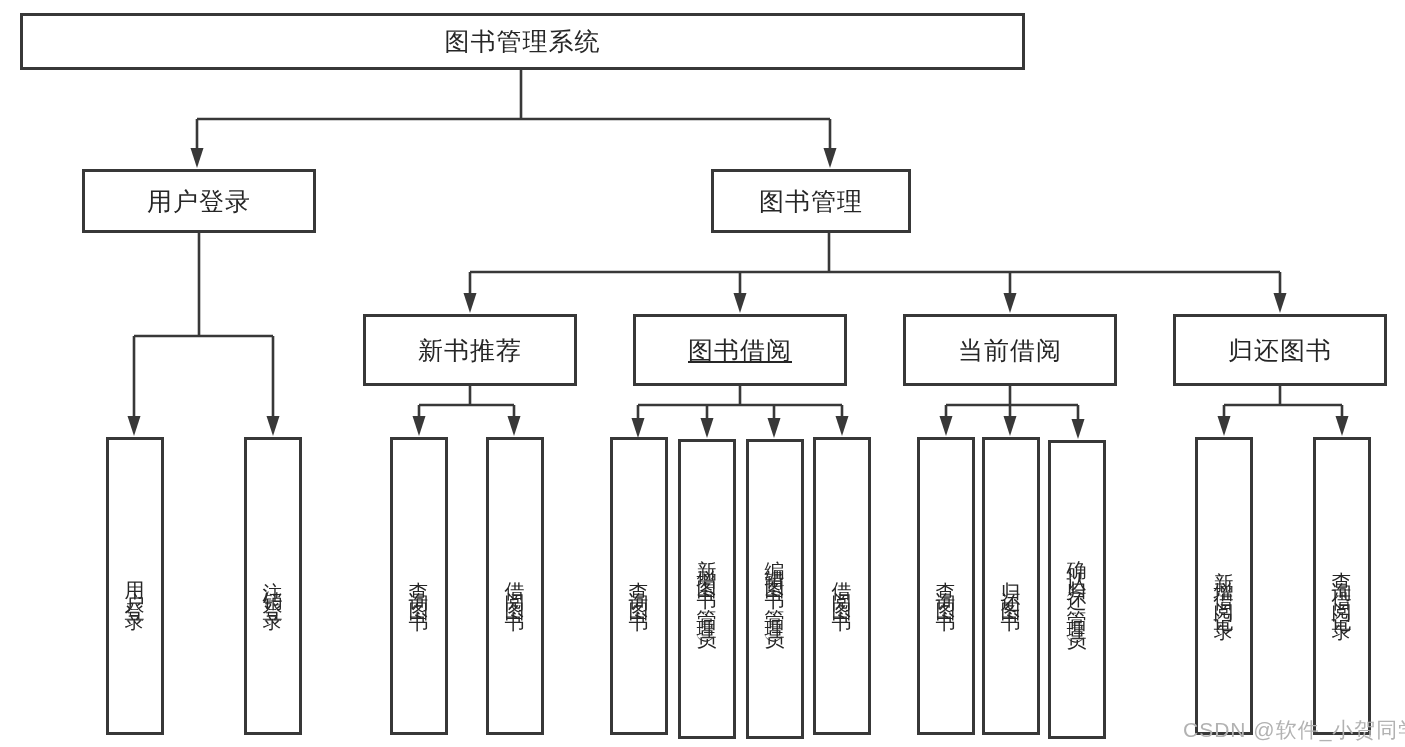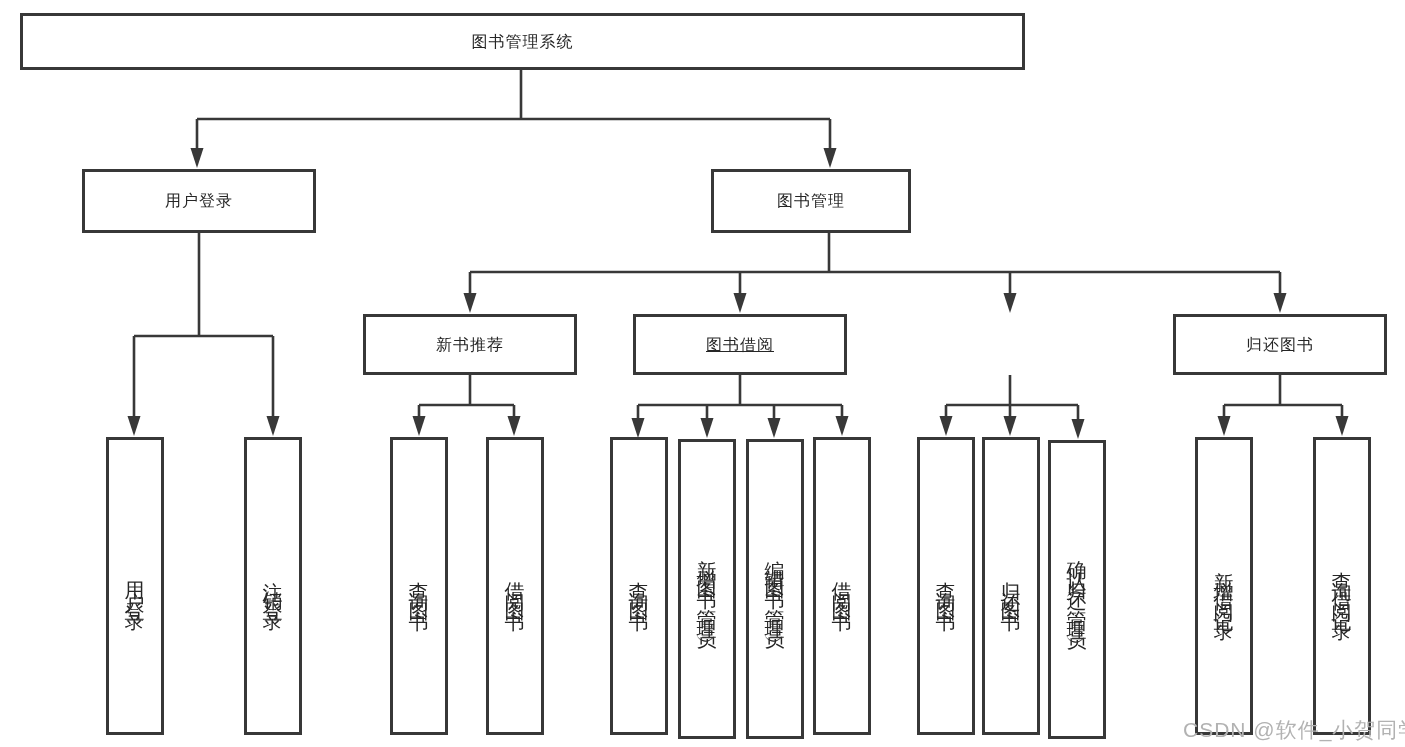--- a/index.html
+++ b/index.html
@@ -27,39 +27,39 @@
     box-sizing: border-box;
     background: #ffffff;
     border: 3px solid #383838;
     color: #262626;
     display: flex;
     align-items: center;
     justify-content: center;
     z-index: 2;
   }
   .hbox {
-    font-size: 16px;
+    font-size: 25px;
     letter-spacing: 1px;
     line-height: 1;
   }
   .vbox .vtext {
     writing-mode: vertical-rl;
     text-orientation: mixed;
     font-size: 20px;
     line-height: 1;
     letter-spacing: 10px;
     white-space: nowrap;
   }
   
   .n-root   { left: 20px;   top: 13px;  width: 1005px; height: 57px; }
   
   .n-login  { left: 82px;   top: 169px; width: 234px;  height: 64px; }
   .n-bmgmt  { left: 711px;  top: 169px; width: 200px;  height: 64px; }
   
-  .n-l3     { top: 314px; height: 61px; width: 214px; }
+  .n-l3     { top: 314px; height: 72px; width: 214px; }
   .n-nbr    { left: 363px; }
   .n-bb     { left: 633px; text-decoration: underline; }
   .n-cb     { left: 903px; }
   .n-br     { left: 1173px; }
   
   .leaf     { top: 437px; height: 298px; width: 58px; }
   .lf-1a { left: 106px; }
   .lf-1b { left: 244px; }
   .lf-2a { left: 390px; }
   .lf-2b { left: 486px; }
@@ -138,20 +138,23 @@
   <div class="hbox n-bmgmt">
     <span>图书管理</span>
   </div>
 
   <div class="hbox n-l3 n-nbr">
     <span>新书推荐</span>
   </div>
   <div class="hbox n-l3 n-bb">
     <span>图书借阅</span>
   </div>
+  <div class="hbox n-l3 n-cb">
+    <span>当前借阅</span>
+  </div>
   <div class="hbox n-l3 n-br">
     <span>归还图书</span>
   </div>
 
   <div class="vbox leaf lf-1a">
     <span class="vtext">用户登录</span>
   </div>
   <div class="vbox leaf lf-1b">
     <span class="vtext">注销登录</span>
   </div>

